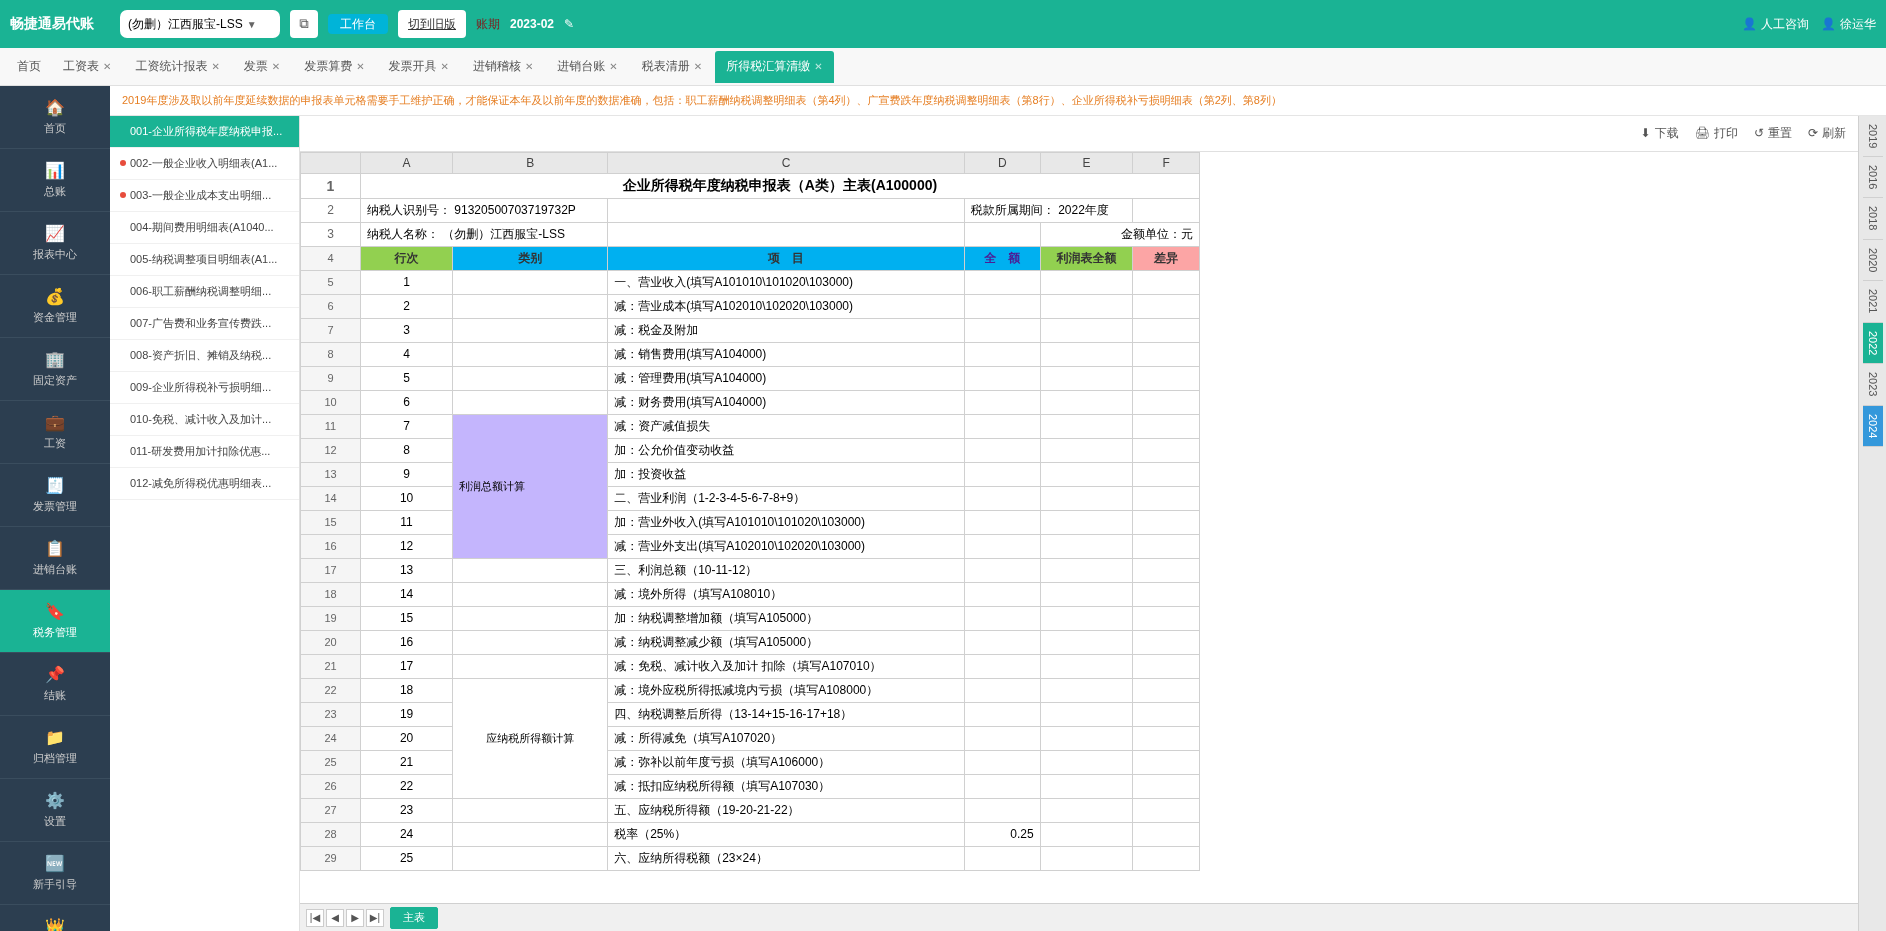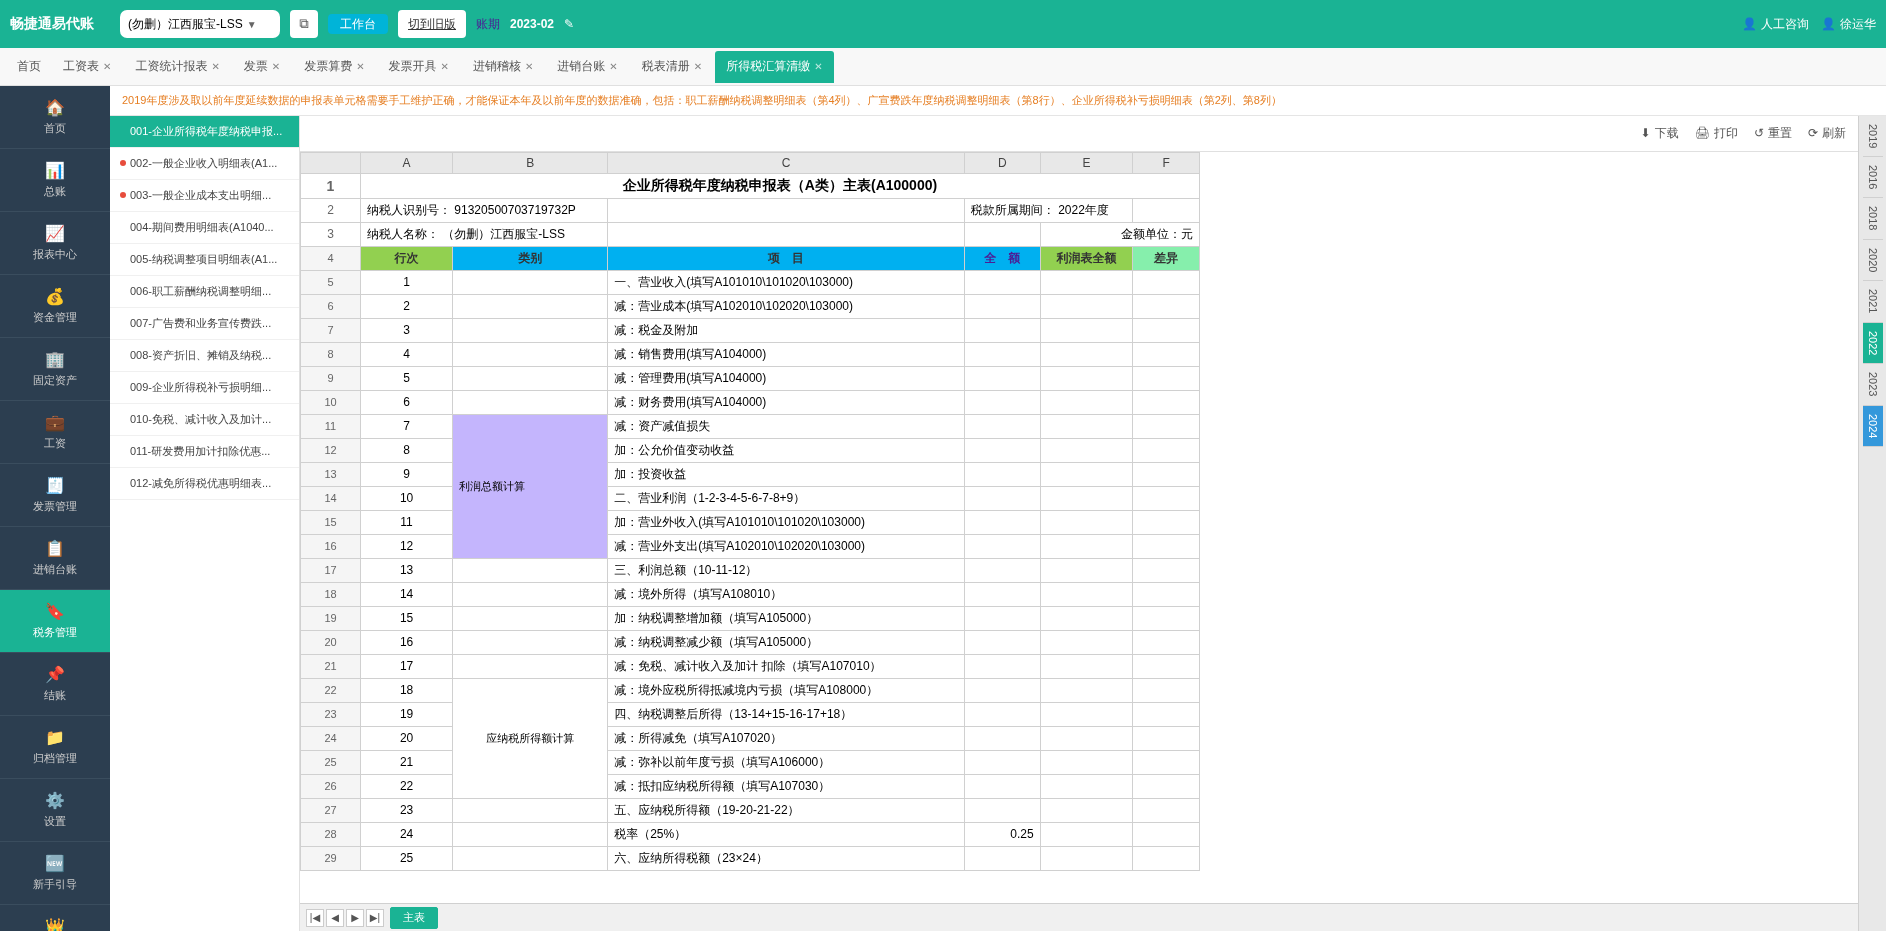--- a/index.html
+++ b/index.html
@@ -63,21 +63,21 @@
     
     .sheet-table { border-collapse: collapse; font-size: 12px; min-width: 900px; }
     .sheet-table th, .sheet-table td { border: 1px solid #d0d0d0; padding: 3px 6px; white-space: nowrap; }
     .sheet-table .row-num { background: #f5f5f5; text-align: center; color: #666; width: 30px; font-size: 11px; }
     .sheet-table .col-header { background: #e8e8e8; text-align: center; color: #444; font-weight: normal; min-width: 60px; }
     .sheet-table .col-hang { background: #92d050; text-align: center; font-weight: bold; color: #333; }
     .sheet-table .col-leibie { background: #00b0f0; text-align: center; font-weight: bold; color: #333; }
     .sheet-table .col-xiangmu { background: #00b0f0; text-align: center; font-weight: bold; color: #333; }
     .sheet-table .col-quane { background: #00b0f0; text-align: center; font-weight: bold; color: #4c1d95; }
     .sheet-table .col-lirunzequane { background: #92d050; text-align: center; font-weight: bold; color: #333; margin-left: 16px; }
-    .sheet-table .col-chay { background: #86efac; text-align: center; font-weight: bold; color: #333; }
+    .sheet-table .col-chay { background: #fca5a5; text-align: center; font-weight: bold; color: #333; }
     .sheet-table .data-cell { text-align: left; min-width: 200px; }
     .sheet-table .num-cell { text-align: center; }
     .sheet-table .amount-cell { text-align: right; }
     .sheet-table .title-row td { background: white; font-size: 14px; font-weight: bold; text-align: center; }
     .sheet-table .info-row td { background: white; font-size: 12px; }
     .sheet-table .merged-label { text-align: center; vertical-align: middle; }
 
     
     .sheet-tabs { height: 28px; background: #f0f0f0; border-top: 1px solid #d0d0d0; display: flex; align-items: center; padding: 0 6px; gap: 2px; flex-shrink: 0; }
     .sheet-tab { height: 22px; padding: 0 12px; background: white; border: 1px solid #ccc; border-radius: 2px; font-size: 11px; display: flex; align-items: center; cursor: pointer; }
@@ -96,21 +96,21 @@
 
 <div class="topbar">
   <div class="topbar-logo">畅捷通易代账</div>
   <div class="topbar-company">
     <span>(勿删）江西服宝-LSS</span>
     <span class="arrow">▼</span>
   </div>
   <button class="topbar-icon-btn">⧉</button>
   <button class="topbar-workbench">工作台</button>
   <button class="topbar-switch">切到旧版</button>
-  <span style="color:#4c1d95;font-size:12px;">账期</span>
+  <span style="color:#7f1d1d;font-size:12px;">账期</span>
   <span style="color:white;font-size:12px;font-weight:bold;">2023-02</span>
   <span style="color:white;font-size:12px;cursor:pointer;">✎</span>
   <div class="topbar-right">
     <div class="user">
       <span>👤</span>
       <span>人工咨询</span>
     </div>
     <div class="user">
       <span>👤</span>
       <span>徐运华</span>

